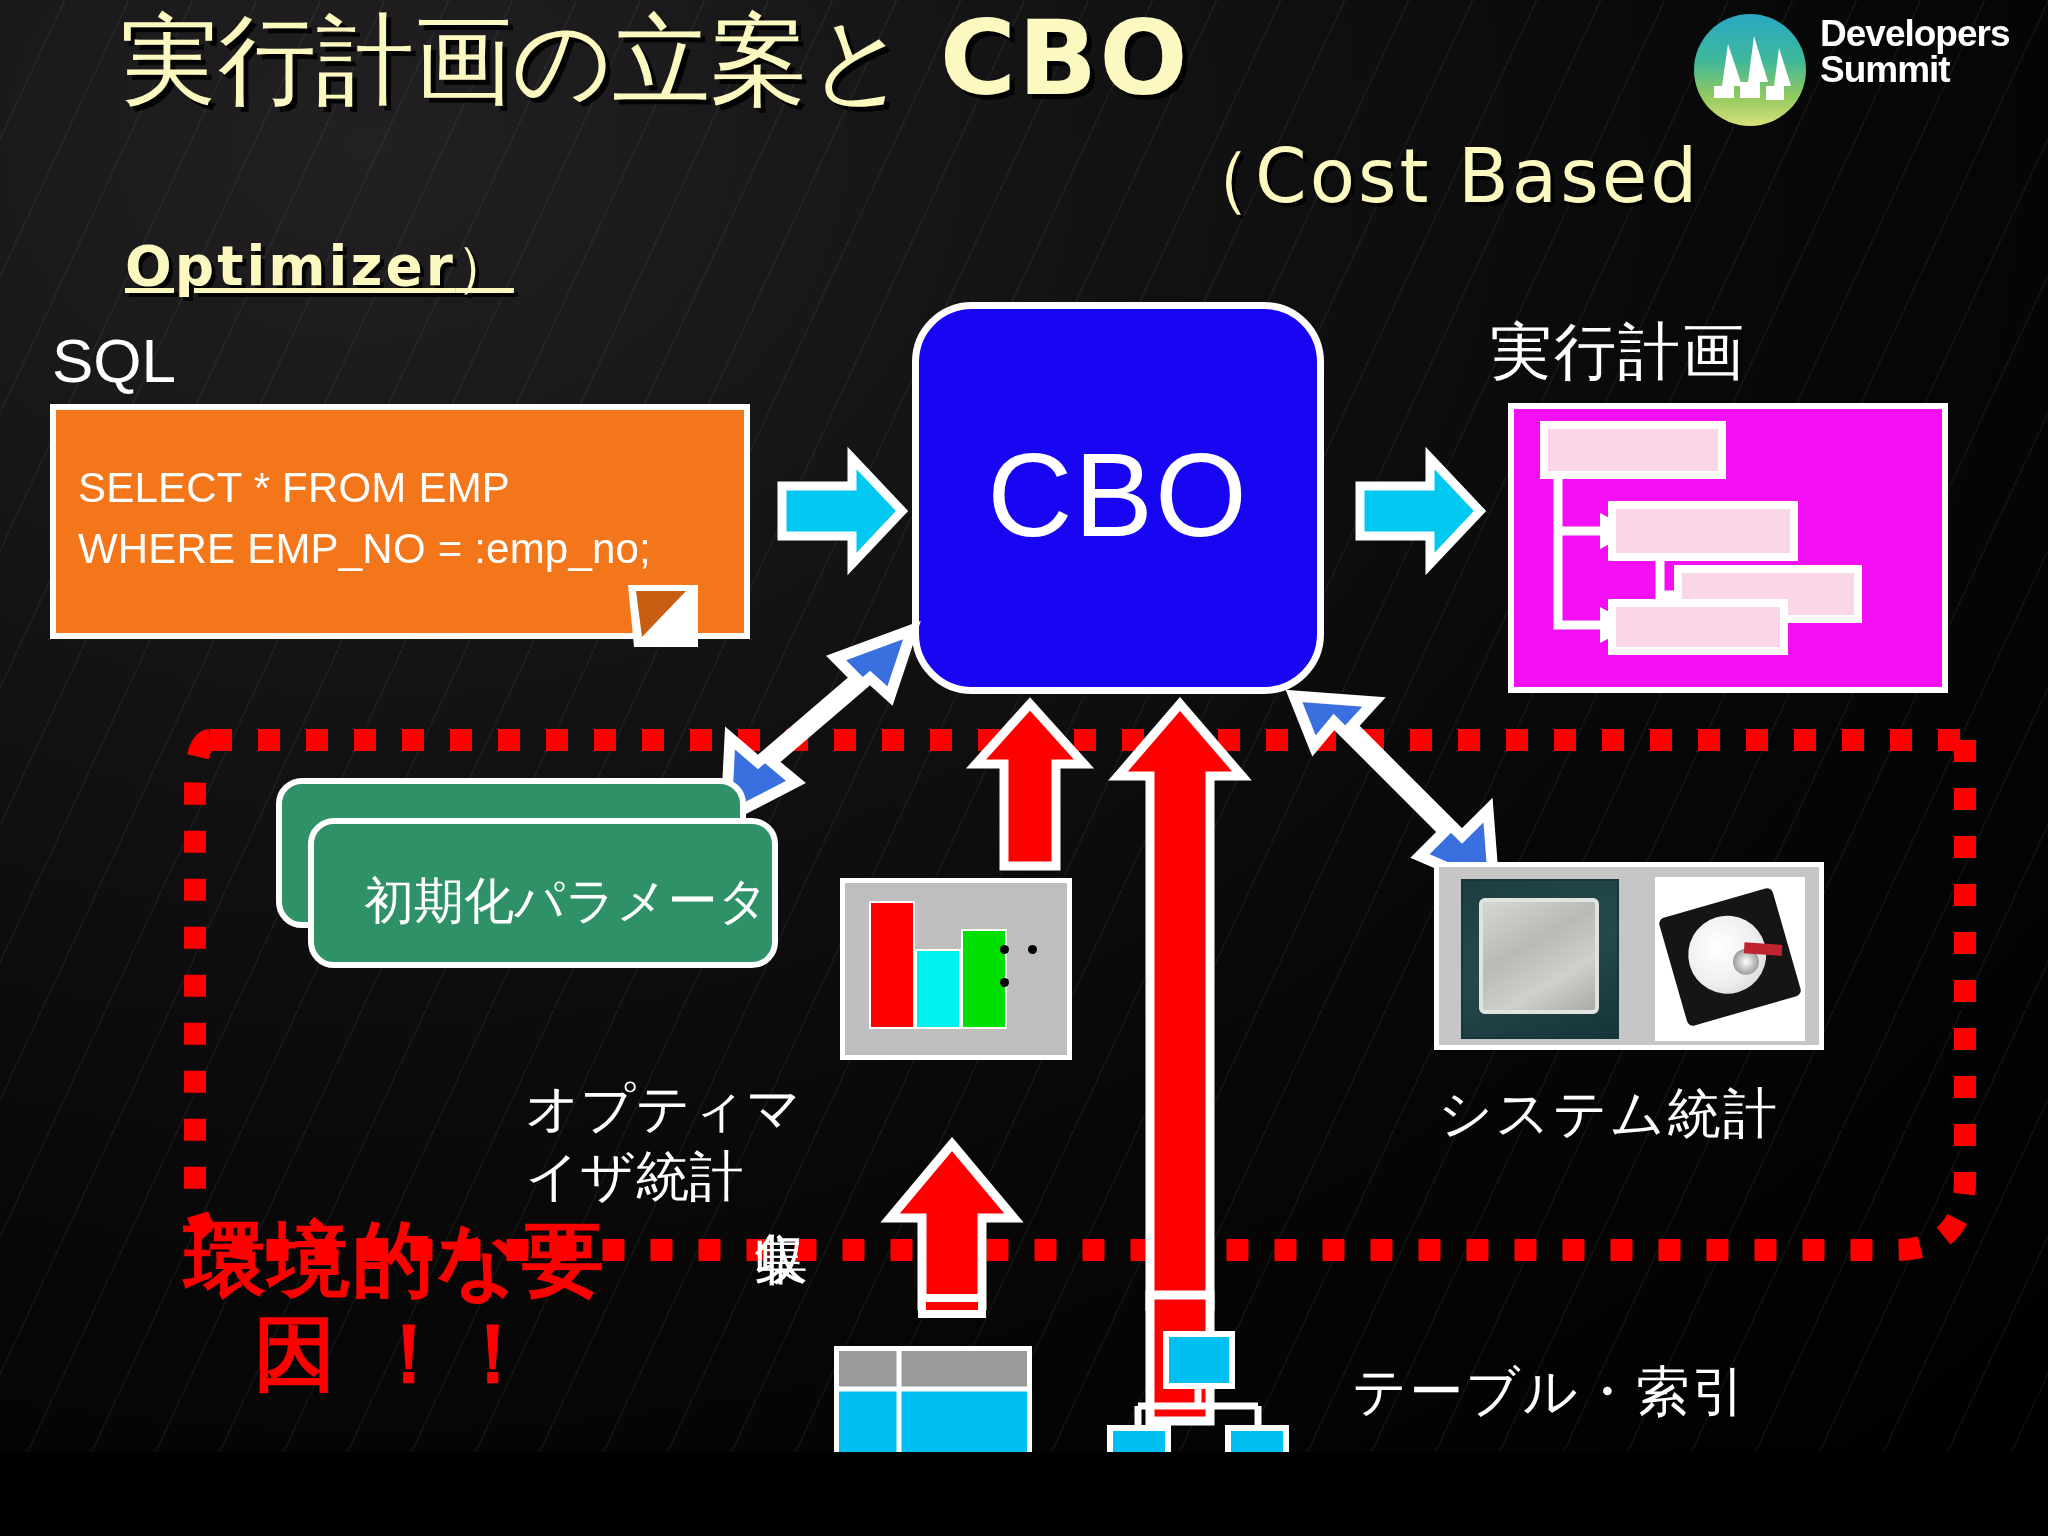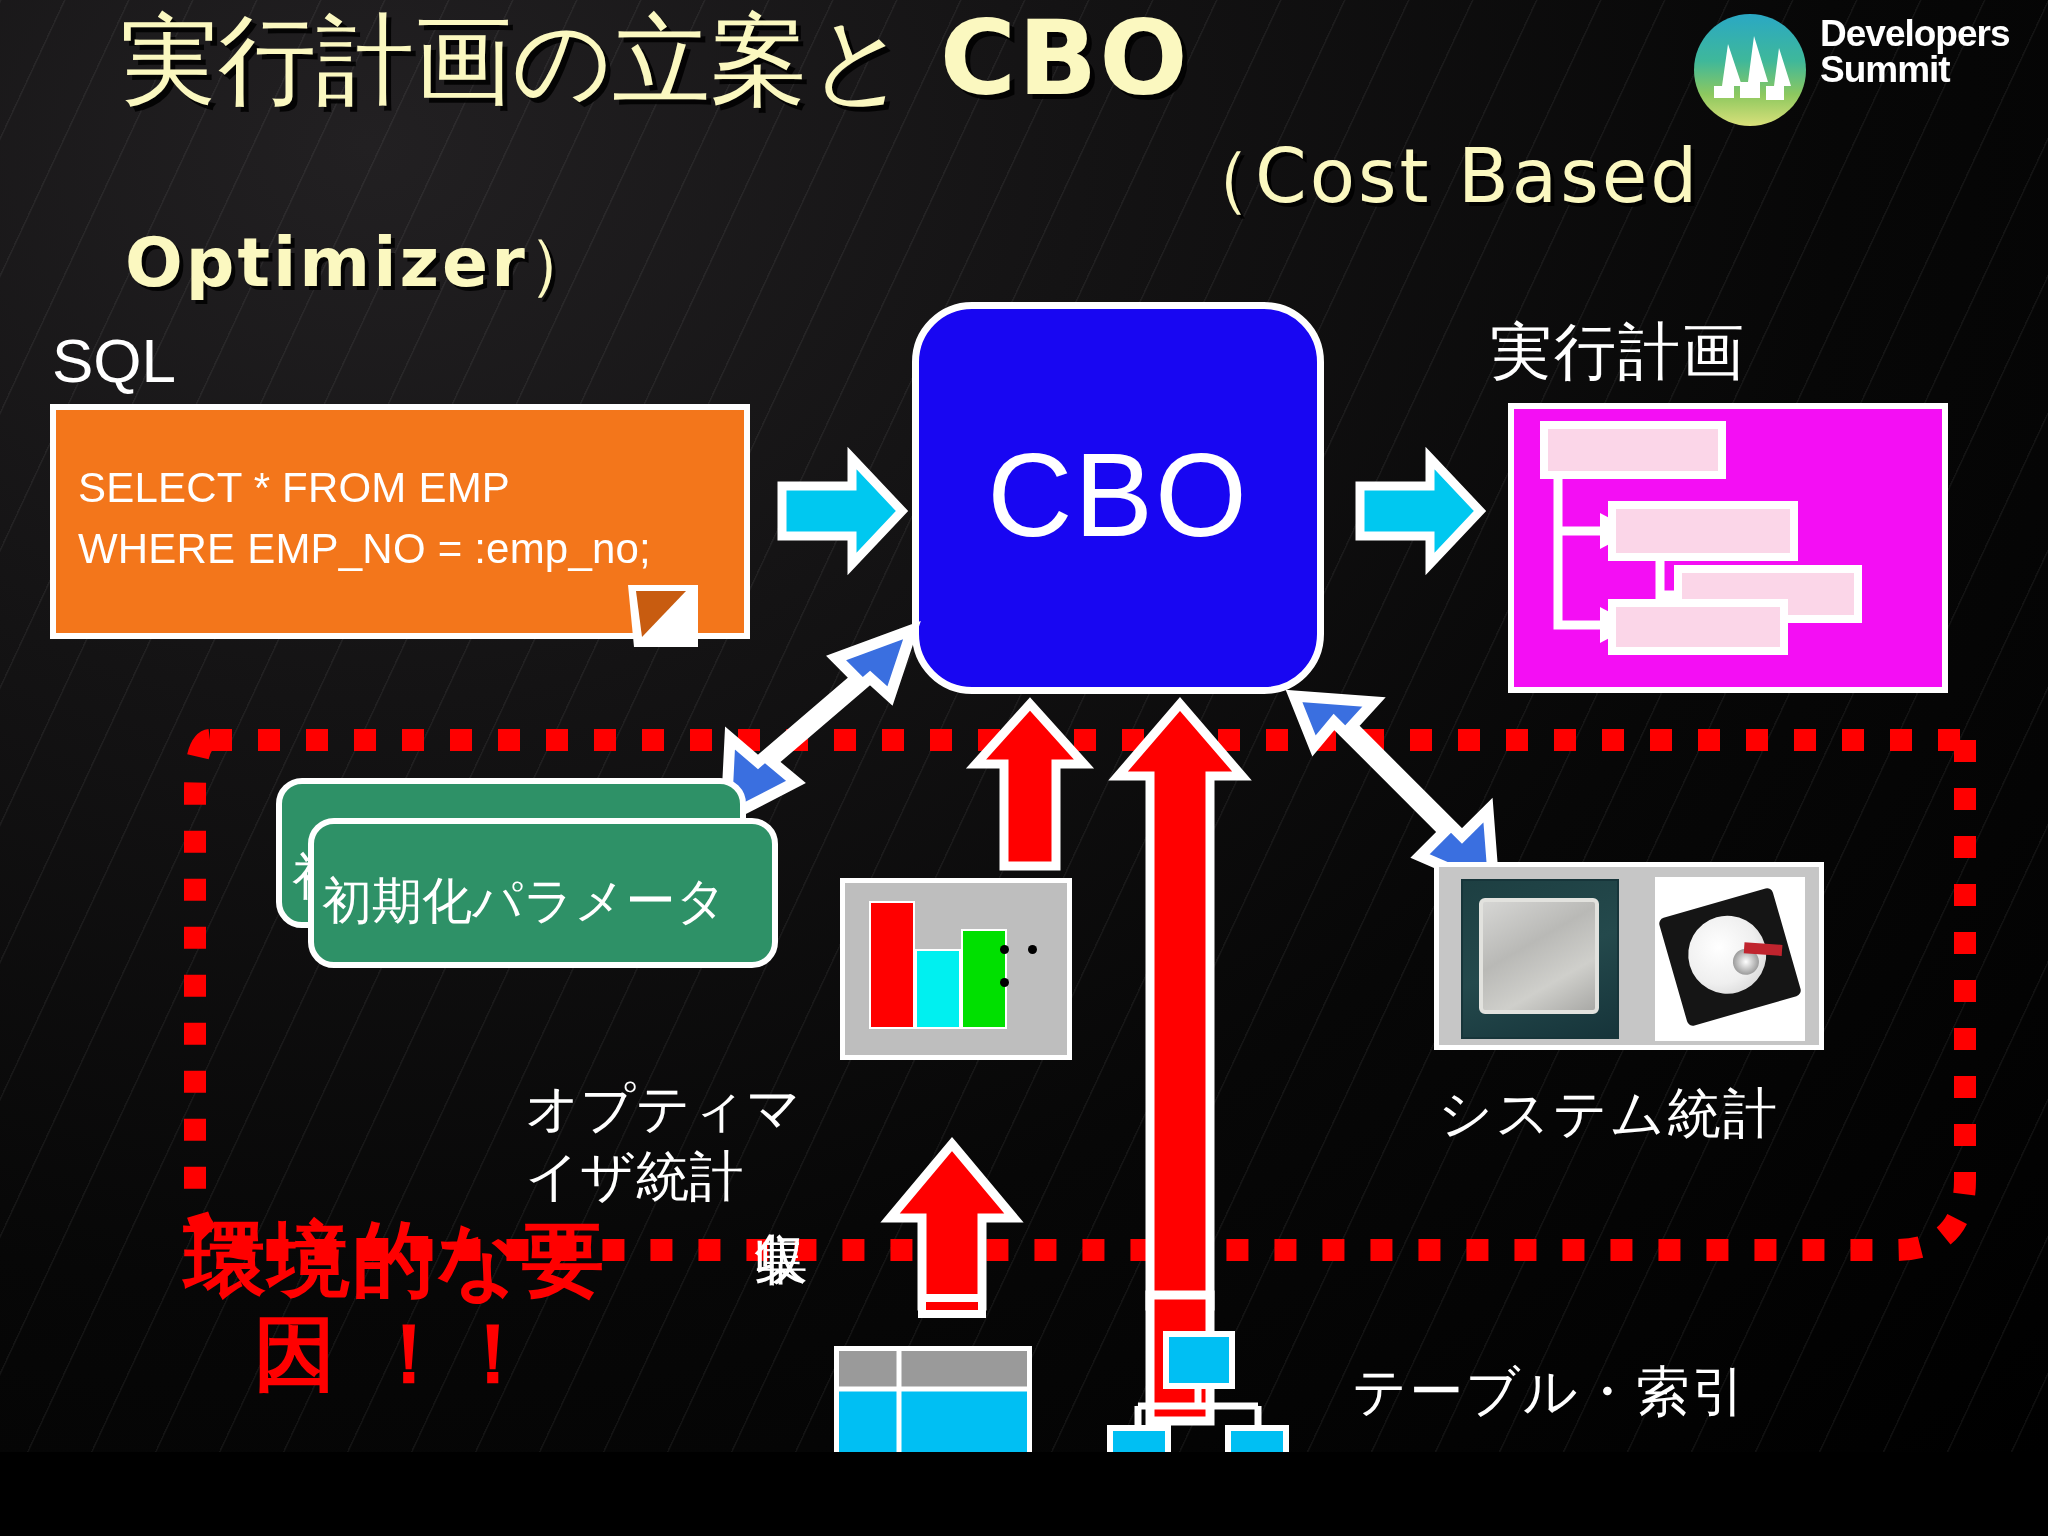--- a/index.html
+++ b/index.html
@@ -18,24 +18,24 @@
   
   #title-line1{position:absolute;left:120px;top:2px;width:1560px;
       font-family:"DejaVu Serif",serif;font-size:98px;line-height:1.08;
       color:#FBF8C0;text-shadow:5px 5px 0 rgba(0,0,0,.85);white-space:nowrap;}
   #title-line1 .cbo-en{font-family:"DejaVu Sans",sans-serif;font-weight:bold;
       letter-spacing:2px;font-size:104px;}
   #title-line2{position:absolute;left:1178px;top:128px;
       font-family:"DejaVu Sans",sans-serif;font-weight:normal;font-size:74px;
       letter-spacing:3px;color:#FBF8C0;text-shadow:4px 4px 0 rgba(0,0,0,.85);
       white-space:nowrap;}
-  #title-line3{position:absolute;left:125px;top:218px;
-      font-family:"DejaVu Sans",sans-serif;font-weight:bold;font-size:68px;
+  #title-line3{position:absolute;left:125px;top:230px;
+      font-family:"DejaVu Sans",sans-serif;font-weight:bold;font-size:55px;
       letter-spacing:3px;color:#FBF8C0;text-shadow:4px 4px 0 rgba(0,0,0,.85);
-      white-space:nowrap;}
+      white-space:nowrap;text-decoration:underline;}
   #title-line3 .paren{font-family:"DejaVu Serif",serif;font-weight:normal;}
 
   
   #logo{position:absolute;left:1694px;top:10px;width:330px;height:122px;}
   #logo-mark{position:absolute;left:0;top:4px;width:112px;height:112px;border-radius:50%;
      background:linear-gradient(180deg,#2aa8c4 0%,#3fb89a 42%,#8dc85f 72%,#d9e07a 100%);}
   #logo-text{position:absolute;left:126px;top:6px;color:#fff;line-height:0.97;}
   #logo-text .l1{font-size:37px;font-weight:bold;letter-spacing:-1px;display:block;}
   #logo-text .l2{font-size:37px;font-weight:bold;letter-spacing:-1px;display:block;}
 
@@ -62,21 +62,21 @@
      font-family:"DejaVu Serif",serif;letter-spacing:2px;}
   #plan-box{position:absolute;left:1508px;top:403px;width:440px;height:290px;
      background:#F40EF4;border:6px solid #fff;box-sizing:border-box;}
 
   
   .green-box{position:absolute;background:#2E9167;border:6px solid #fff;
      border-radius:26px;box-sizing:border-box;}
   #green-back{left:276px;top:778px;width:470px;height:150px;}
   #green-front{left:308px;top:818px;width:470px;height:150px;}
   .green-label{position:absolute;color:#fff;font-size:50px;
-     font-family:"DejaVu Serif",serif;white-space:nowrap;}
+     font-family:"DejaVu Serif",serif;white-space:nowrap;margin-left:42px;}
   #green-back-label{left:292px;top:844px;}
   #green-front-label{left:322px;top:868px;}
 
   
   #optstat-icon{position:absolute;left:840px;top:878px;width:232px;height:182px;
      background:#BEBEBE;border:5px solid #fff;box-sizing:border-box;}
   .bar{position:absolute;bottom:26px;border:2px solid #fff;box-sizing:border-box;}
   .dot{position:absolute;width:9px;height:9px;border-radius:50%;background:#000;}
   #optstat-label{position:absolute;left:525px;top:1075px;width:290px;
      color:#fff;font-size:54px;font-family:"DejaVu Serif",serif;line-height:1.25;}

